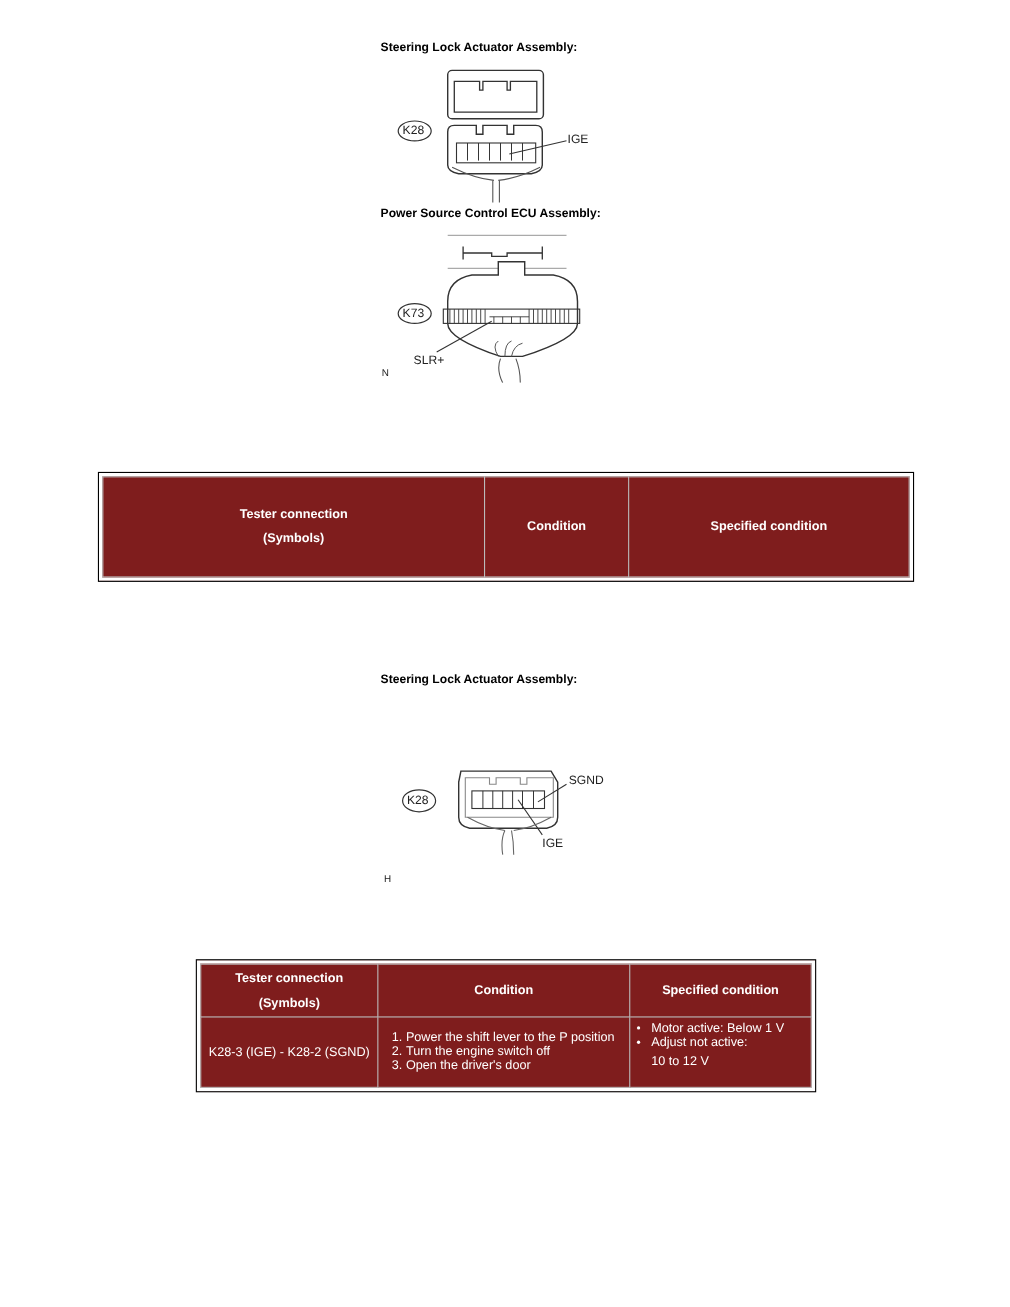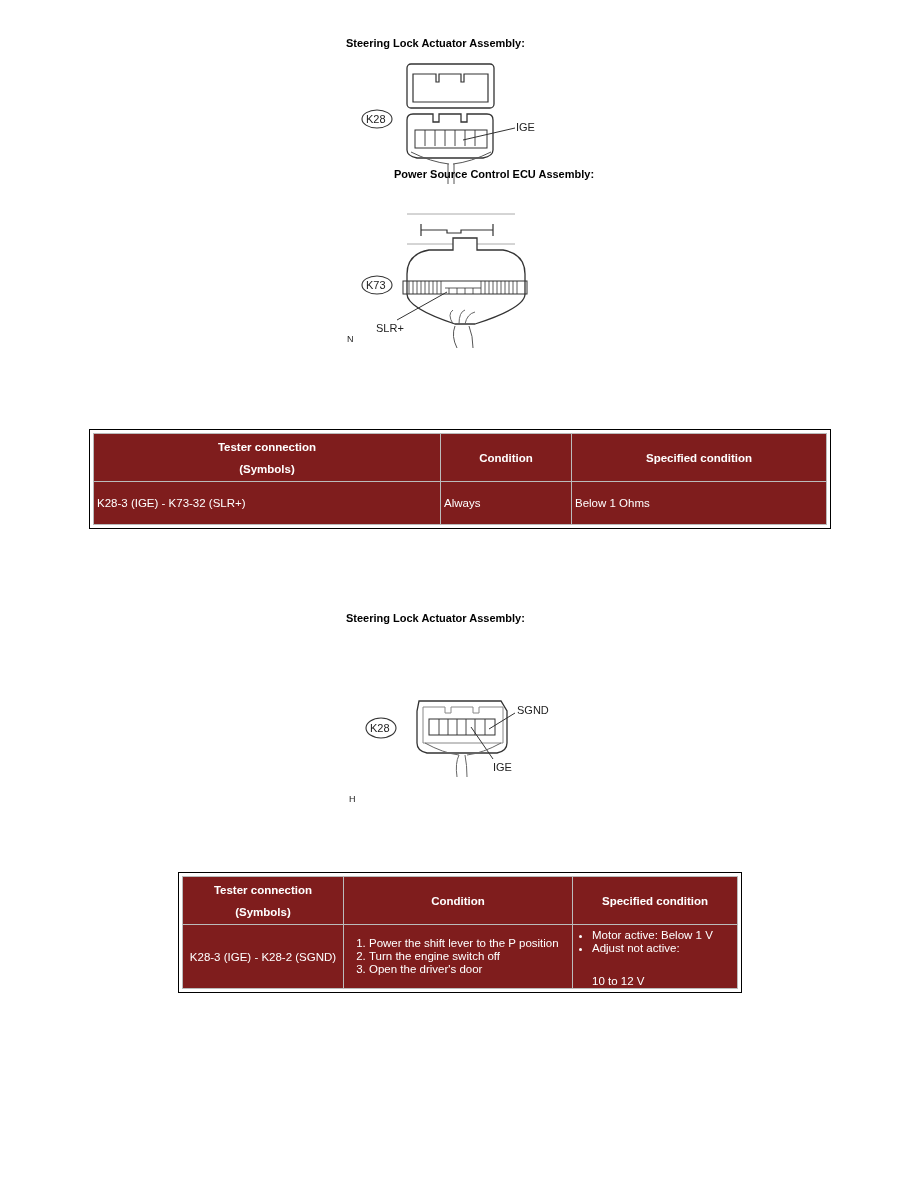--- a/index.html
+++ b/index.html
@@ -14,21 +14,21 @@
     .dtable th, .dtable td { color: #fff; font-size: 11.5px; border: 1.5px solid #bbb;
               padding: 1px 3px; vertical-align: middle; }
     .dtable th { font-weight: bold; text-align: center; }
     .dtable td { text-align: left; }
     .dtable td.center { text-align: center; }
     .hdr2 { display: block; }
     ol.steps { margin: 0; padding-left: 22px; }
     ol.steps li { line-height: 13px; }
     ul.bul { margin: 0; padding-left: 16px; list-style: disc; }
     ul.bul li { line-height: 13px; }
-    .spec-extra { display: block; padding-left: 16px; margin-top: 20px; }
+    .spec-extra { display: block; padding-left: 16px; margin-top: 4px; }
   </style>
 </head>
 <body>
 
 <div class="caption" style="left:346px; top:37px;">Steering Lock Actuator Assembly:</div>
 
 <svg class="fig" style="left:355px; top:58px;" width="220" height="130">
 
   <rect x="52" y="6" width="87" height="44" rx="4" fill="#fff" stroke="#333" stroke-width="1.3"></rect>
   <path d="M58 16 h23 v8 h3 v-8 h22 v8 h3 v-8 h24 v28 h-75 z" fill="none" stroke="#333" stroke-width="1.2"></path>
@@ -46,21 +46,21 @@
   <line x1="108" y1="82" x2="160" y2="70" stroke="#333" stroke-width="1"></line>
 
   <path d="M56 94 q20 10 38 12 M136 94 q-20 10 -38 12" fill="none" stroke="#555" stroke-width="1"></path>
   <path d="M93 106 v20 M99 106 v20" fill="none" stroke="#555" stroke-width="1"></path>
 
   <ellipse cx="22" cy="61" rx="15" ry="9" fill="#fff" stroke="#333" stroke-width="1.1"></ellipse>
 </svg>
 <div class="fig-id" style="left:366px; top:113px; font-size:11px;">K28</div>
 <div class="fig-id" style="left:516px; top:121px; font-size:11px;">IGE</div>
 
-<div class="caption" style="left:346px; top:168px;margin-left:48px;">Power Source Control ECU Assembly:</div>
+<div class="caption" style="left:346px; top:188px;">Power Source Control ECU Assembly:</div>
 
 <svg class="fig" style="left:355px; top:208px;" width="220" height="140">
   <line x1="52" y1="6" x2="160" y2="6" stroke="#aaa" stroke-width="1"></line>
   <line x1="52" y1="36" x2="160" y2="36" stroke="#aaa" stroke-width="1"></line>
   <path d="M66 16 v12 M66 22 h26 v3 h14 v-3 h32 M138 16 v12" fill="none" stroke="#333" stroke-width="1.2"></path>
 
   <path d="M52 66 q0 -20 22 -24 h24 v-12 h24 v12 h26 q22 4 22 24 v20 q0 14 -50 30 h-20 q-48 -16 -48 -30 z" fill="#fff" stroke="#333" stroke-width="1.3"></path>
   <rect x="48" y="73" width="124" height="13" fill="none" stroke="#333" stroke-width="1"></rect>
   <g stroke="#333" stroke-width="0.8">
     <line x1="54" y1="73" x2="54" y2="86"></line>
@@ -106,25 +106,20 @@
         <col>
       </colgroup>
     <tbody>
         <tr style="height:48px;">
       <th>
         <span class="hdr2">Tester connection</span>
         <span class="hdr2" style="margin-top:10px;">(Symbols)</span>
       </th>
       <th>Condition</th>
       <th>Specified condition</th>
-    </tr>
-    <tr>
-      <td>K28-3 (IGE) - K73-32 (SLR+)</td>
-      <td>Always</td>
-      <td>Below 1 Ohms</td>
     </tr>
   </tbody>
     </table>
 </div>
 
 <div class="caption" style="left:346px; top:612px;">Steering Lock Actuator Assembly:</div>
 
 <svg class="fig" style="left:355px; top:695px;" width="220" height="110">
   <path d="M64 6 h82 l6 10 v32 q0 8 -10 10 h-70 q-10 -2 -10 -10 v-32 z" fill="#fff" stroke="#333" stroke-width="1.3"></path>
   <path d="M68 12 h22 v6 h6 v-6 h22 v6 h6 v-6 h24 v36 h-80 z" fill="none" stroke="#888" stroke-width="1"></path>

